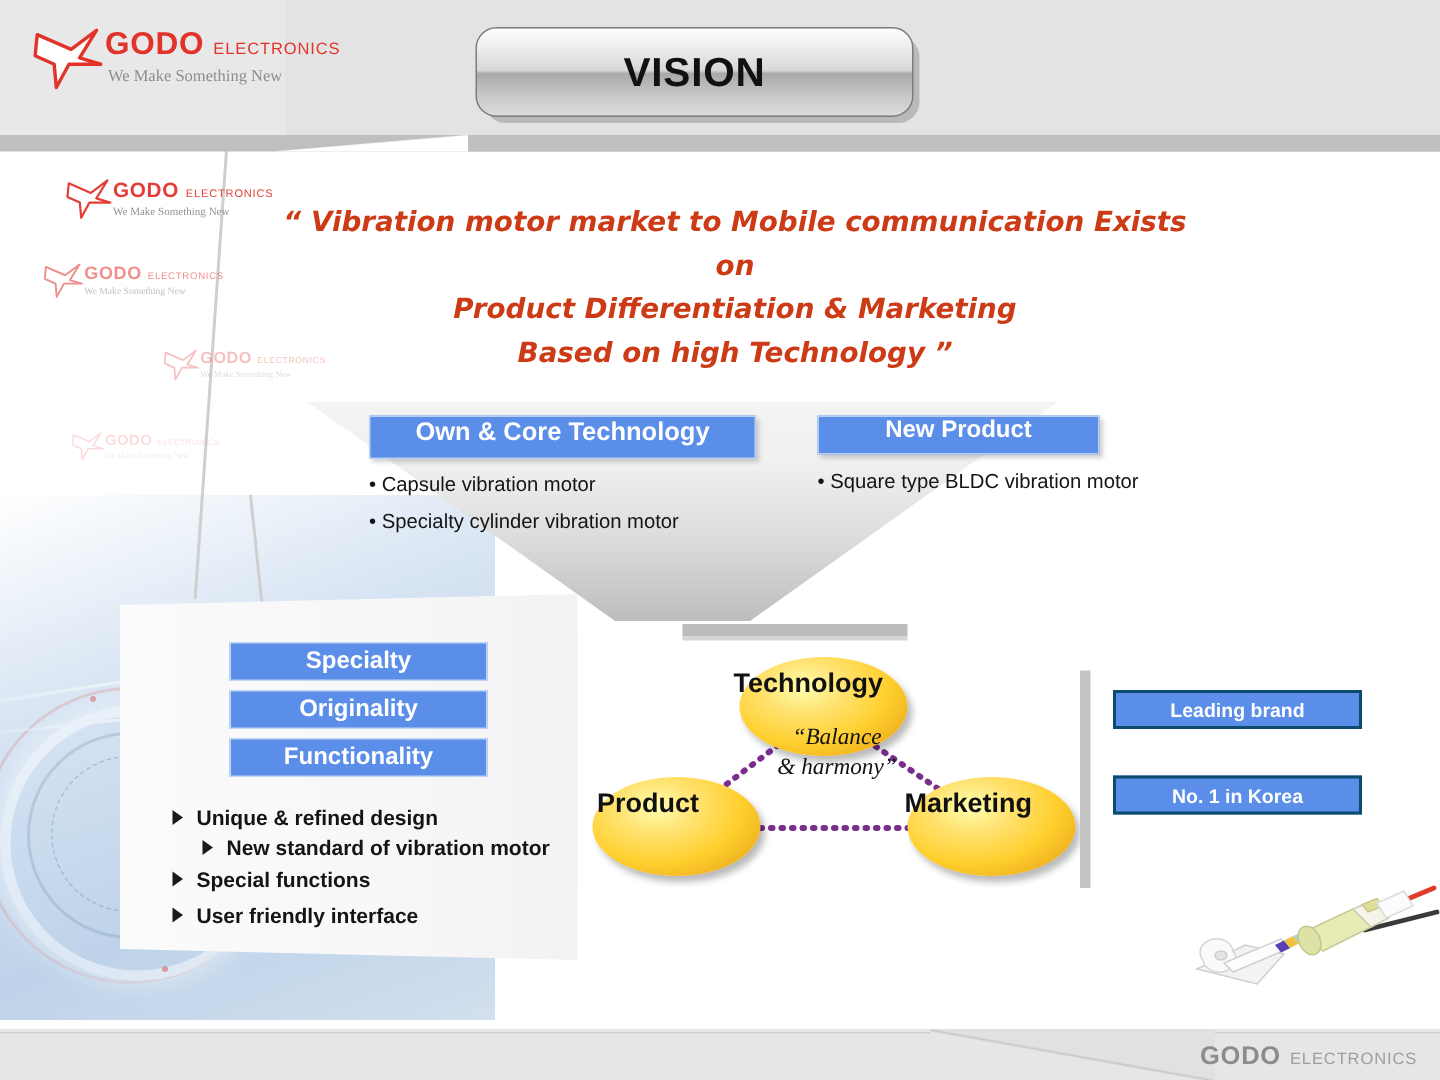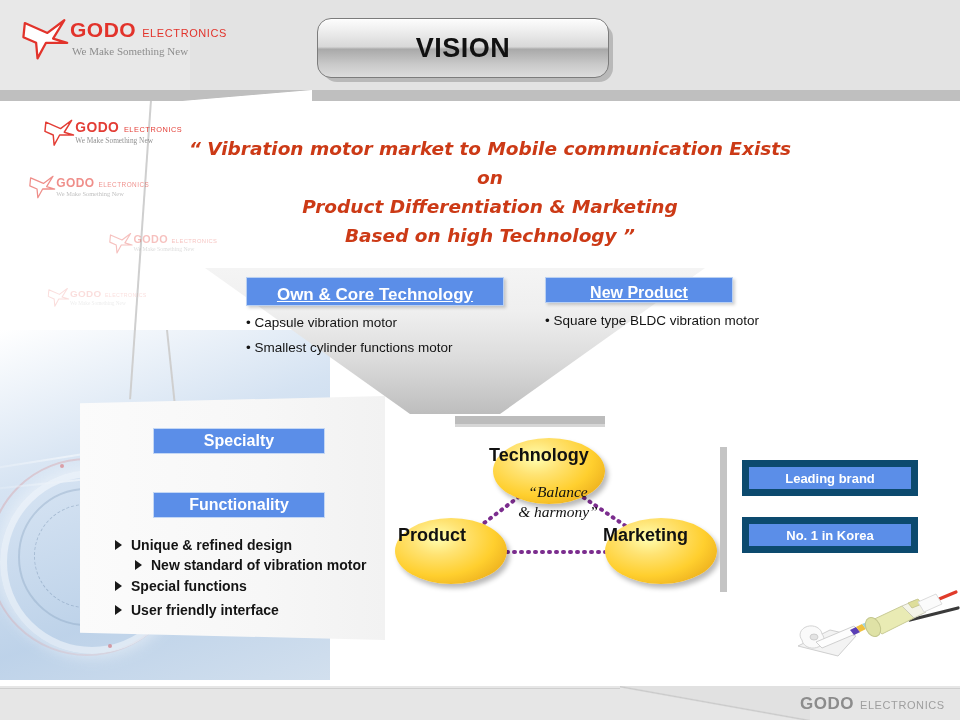--- a/index.html
+++ b/index.html
@@ -78,22 +78,22 @@
 
   
   .funnel{position:absolute;left:205px;top:268px;width:500px;height:146px;
     background:linear-gradient(to bottom,#f4f4f4 0%,#efefef 30%,#dcdcdc 62%,#c9c9c9 86%,#bdbdbd 100%);
     clip-path:polygon(0% 0%, 100% 0%, 59% 100%, 41% 100%);}
   .funnel-bar{position:absolute;left:455px;top:416px;width:150px;height:8px;background:#bcbcbc;}
   .funnel-bar2{position:absolute;left:455px;top:424px;width:150px;height:3px;background:#d6d6d6;}
 
   
   .bbox{position:absolute;background:#5b8ee8;border:1px solid #b9d0f2;
-    color:#fff;font-weight:bold;display:flex;align-items:flex-end;justify-content:center;
-    box-shadow:2px 2px 3px rgba(0,0,0,.18);text-decoration:underline;}
+    color:#fff;font-weight:bold;display:flex;align-items:flex-start;justify-content:center;
+    box-shadow:2px 2px 3px rgba(0,0,0,.18);}
   .blist{position:absolute;color:#141414;font-weight:normal;font-size:13.5px;line-height:25px;}
   .blist div{white-space:nowrap;}
 
   #box-core{left:246px;top:277px;width:256px;height:27px;font-size:17px;}
   #list-core{left:246px;top:310px;}
   #box-new{left:545px;top:277px;width:186px;height:24px;font-size:16px;}
   #list-new{left:545px;top:308px;}
 
   
   .panel-shadow{position:absolute;left:155px;top:402px;width:230px;height:205px;
@@ -127,21 +127,21 @@
   #ell-mkt{left:215px;top:88px;width:112px;height:66px;}
   #lbl-tech{left:99px;top:15px;}
   #lbl-prod{left:8px;top:95px;}
   #lbl-mkt{left:213px;top:95px;}
   .balance{position:absolute;left:98px;top:52px;width:140px;text-align:center;
     font-family:"Liberation Serif","DejaVu Serif",serif;font-style:italic;font-size:15.5px;
     color:#111;line-height:20px;}
 
   
   .vbar{position:absolute;left:720px;top:447px;width:7px;height:145px;background:#c4c4c4;}
-  .rbox{position:absolute;left:742px;width:162px;height:22px;background:#5b8ee8;border:7px solid #0c4a6e;
+  .rbox{position:absolute;left:742px;width:162px;height:22px;background:#5b8ee8;border:2px solid #0c4a6e;
     color:#fff;font-weight:bold;font-size:13px;display:flex;align-items:center;justify-content:center;}
   #rb1{top:460px;}
   #rb2{top:517px;}
 
   
   .motor{position:absolute;left:790px;top:586px;width:170px;height:90px;}
 
   
   .footer{position:absolute;left:0;top:686px;width:960px;height:34px;background:#e6e6e6;}
   .footer-line{position:absolute;left:0;top:688px;width:960px;height:1px;background:#cfcfcf;}
@@ -269,35 +269,38 @@
 
   <div class="funnel"></div>
   <div class="funnel-bar"></div>
   <div class="funnel-bar2"></div>
 
   <div class="bbox" id="box-core">
     <span>Own &amp; Core Technology</span>
   </div>
   <div class="blist" id="list-core">
     <div>• Capsule vibration motor</div>
-    <div>• Smallest cylinder functions motor</div>
+    <div>• Specialty cylinder vibration motor</div>
   </div>
 
   <div class="bbox" id="box-new">
     <span>New Product</span>
   </div>
   <div class="blist" id="list-new">
     <div>• Square type BLDC vibration motor</div>
   </div>
 
   <div class="panel-shadow"></div>
   <div class="panel"></div>
 
   <div class="pbox" id="pb1">
     <span>Specialty</span>
+  </div>
+  <div class="pbox" id="pb2">
+    <span>Originality</span>
   </div>
   <div class="pbox" id="pb3">
     <span>Functionality</span>
   </div>
 
   <div class="parrow" id="pa1">
     <span class="tri"></span>
     <span>Unique &amp; refined design</span>
   </div>
   <div class="parrow" id="pa2">

